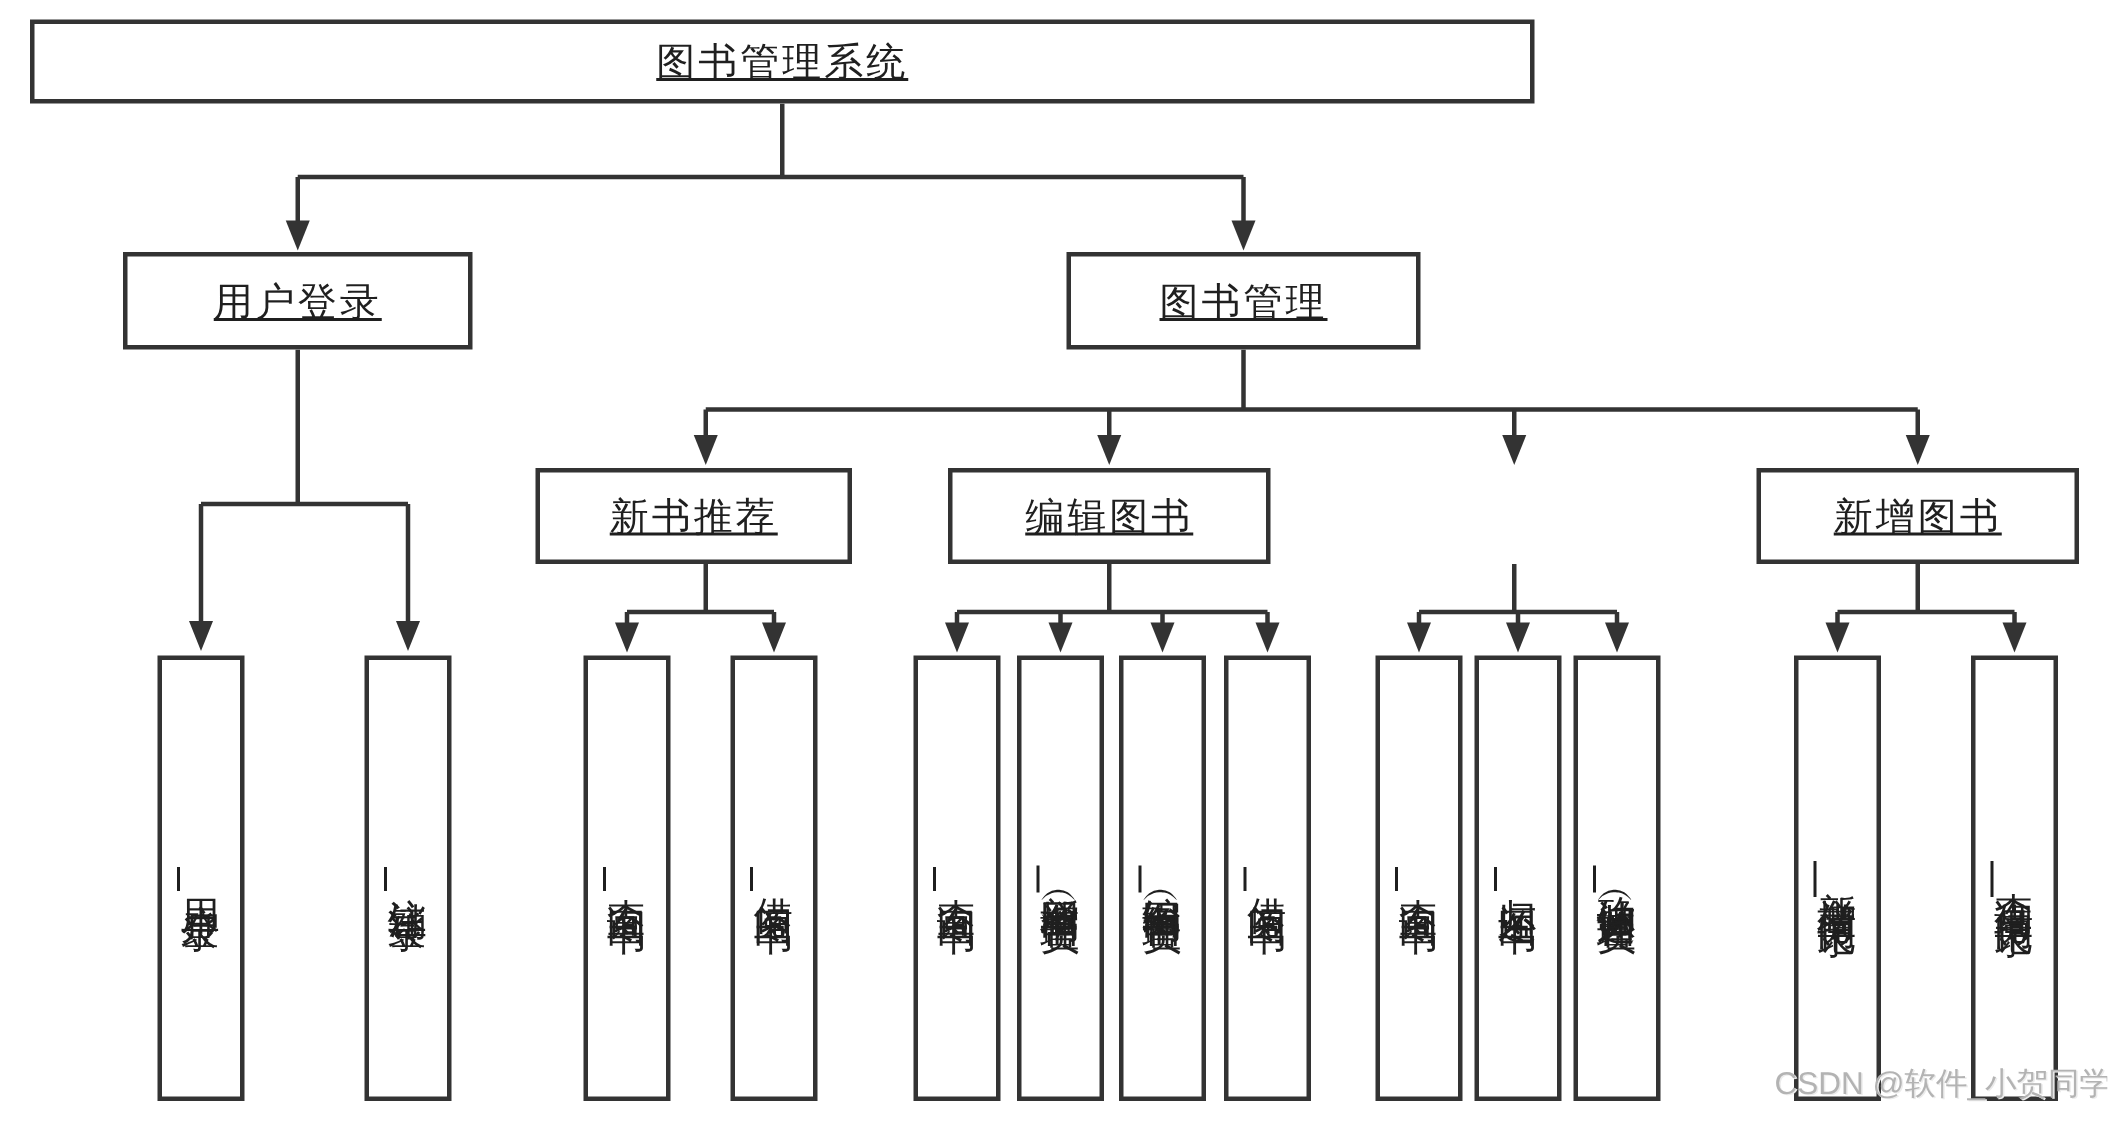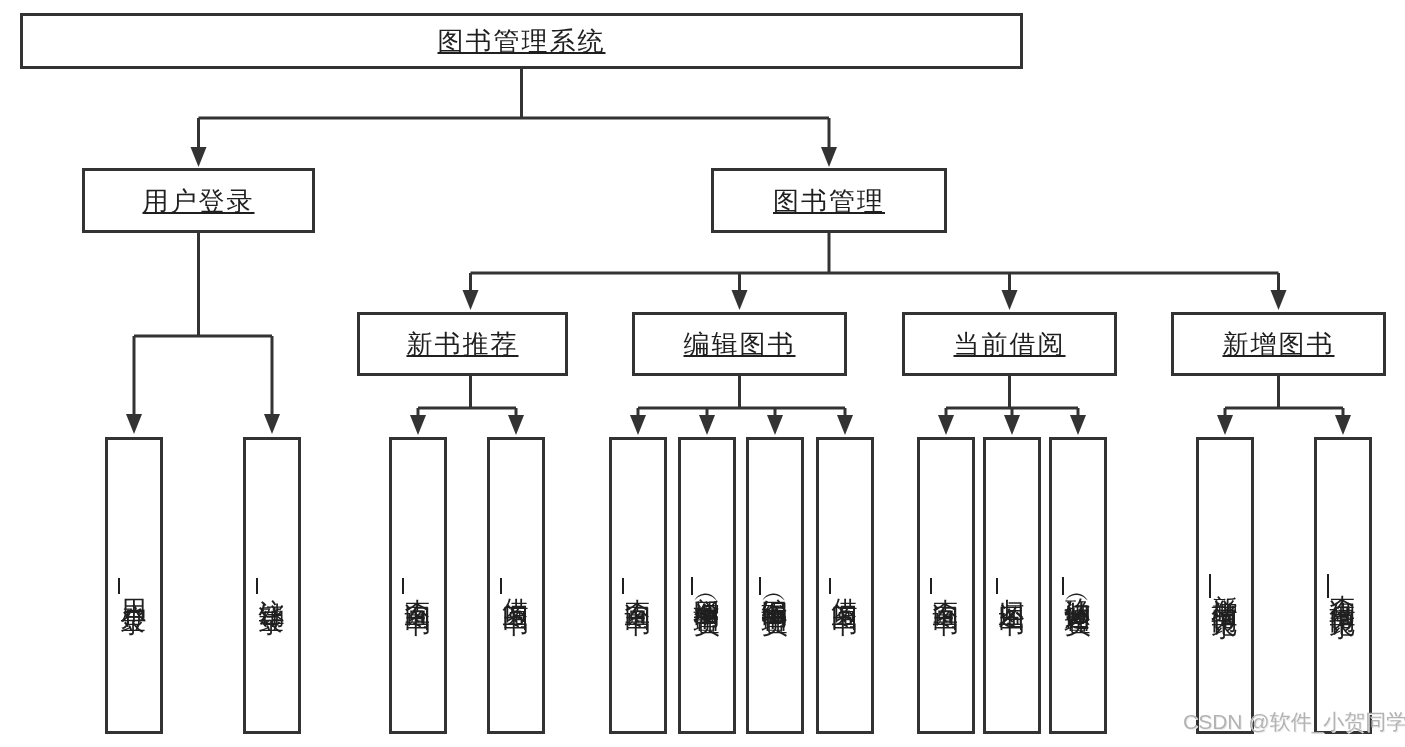--- a/index.html
+++ b/index.html
@@ -134,23 +134,20 @@
   <div class="box hbox" style="left:711px;top:168px;width:236px;height:65px">
     <span>图书管理</span>
   </div>
 
   <div class="box hbox" style="left:357px;top:312px;width:211px;height:64px">
     <span>新书推荐</span>
   </div>
   <div class="box hbox" style="left:632px;top:312px;width:215px;height:64px">
     <span>编辑图书</span>
   </div>
-  <div class="box hbox" style="left:902px;top:312px;width:215px;height:64px">
-    <span>当前借阅</span>
-  </div>
   <div class="box hbox" style="left:1171px;top:312px;width:215px;height:64px">
     <span>新增图书</span>
   </div>
 
   <div class="box vbox" style="left:105px;top:437px;width:58px;height:297px">
     <span class="vlabel">用户登录</span>
   </div>
   <div class="box vbox" style="left:243px;top:437px;width:58px;height:297px">
     <span class="vlabel">注销登录</span>
   </div>

